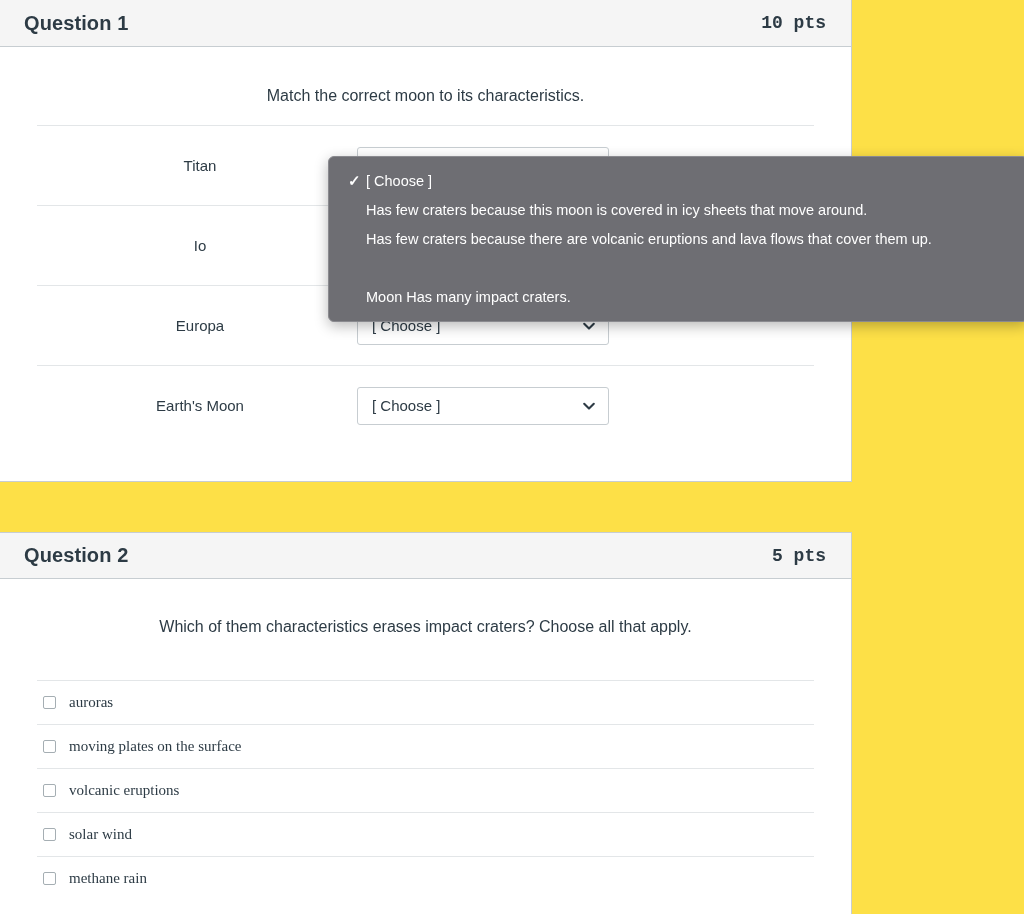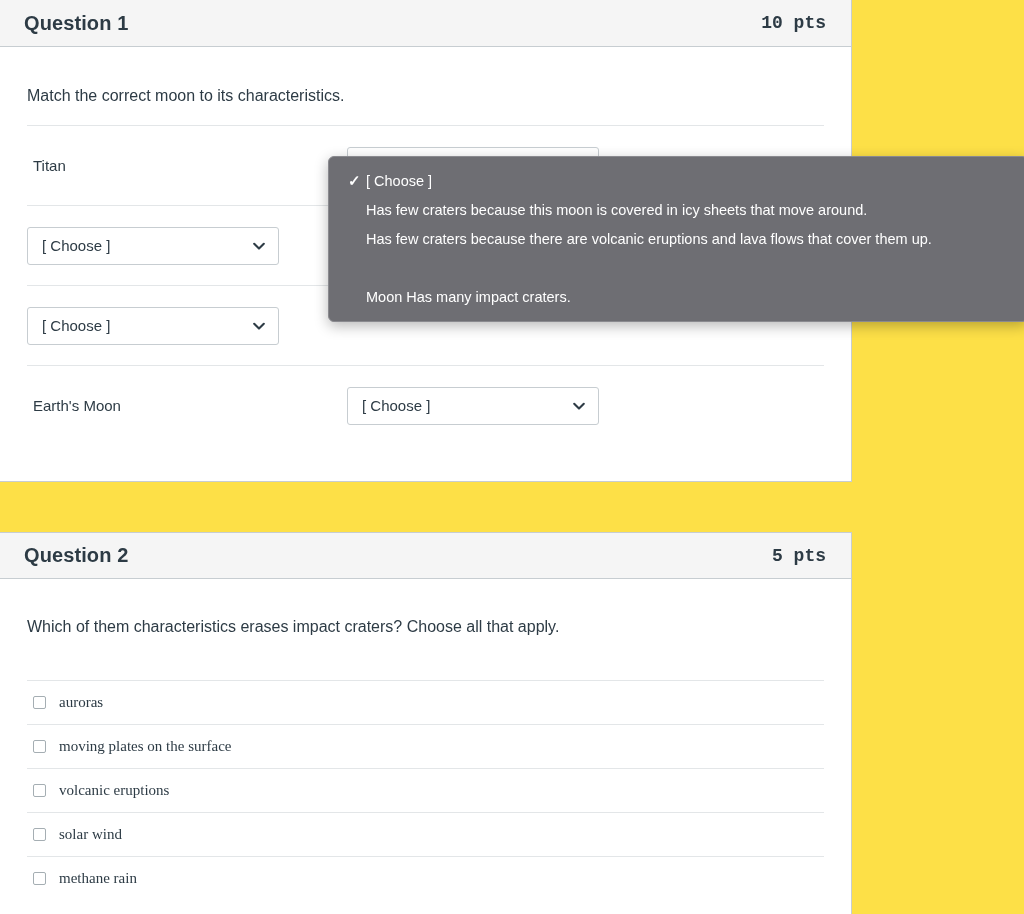--- a/index.html
+++ b/index.html
@@ -49,21 +49,22 @@
     letter-spacing: 0.1px;
   }
   .q-points {
     font-size: 18px;
     font-weight: bold;
     color: #2d3b45;
     font-family: Liberation Mono, monospace;
   }
 
   .q-body {
-    padding: 0 27px;
+    padding: 0 37px;
+    text-align: center;
   }
   .q-prompt {
     font-size: 16px;
     color: #2d3b45;
     line-height: 1.4;
     padding-top: 35px;
     padding-bottom: 0;
     padding-left: 0;
   }
   #card-q1 .q-prompt { padding-top: 38px; }
@@ -198,33 +199,35 @@
               <span class="chev">
                 <svg width="14" height="14" viewBox="0 0 14 14">
                     <path d="M2.2 4.8 L7 9.6 L11.8 4.8" fill="none" stroke="#2d3b45" stroke-width="2.1" stroke-linecap="round" stroke-linejoin="round"></path>
                   </svg>
               </span>
             </div>
           </div>
         </div>
 
         <div class="match-row">
+          <div class="match-label">Io</div>
           <div class="select-wrap">
             <div class="fake-select">
               <span>[ Choose ]</span>
               <span class="chev">
                 <svg width="14" height="14" viewBox="0 0 14 14">
                     <path d="M2.2 4.8 L7 9.6 L11.8 4.8" fill="none" stroke="#2d3b45" stroke-width="2.1" stroke-linecap="round" stroke-linejoin="round"></path>
                   </svg>
               </span>
             </div>
           </div>
         </div>
 
         <div class="match-row">
+          <div class="match-label">Europa</div>
           <div class="select-wrap">
             <div class="fake-select">
               <span>[ Choose ]</span>
               <span class="chev">
                 <svg width="14" height="14" viewBox="0 0 14 14">
                     <path d="M2.2 4.8 L7 9.6 L11.8 4.8" fill="none" stroke="#2d3b45" stroke-width="2.1" stroke-linecap="round" stroke-linejoin="round"></path>
                   </svg>
               </span>
             </div>
           </div>

